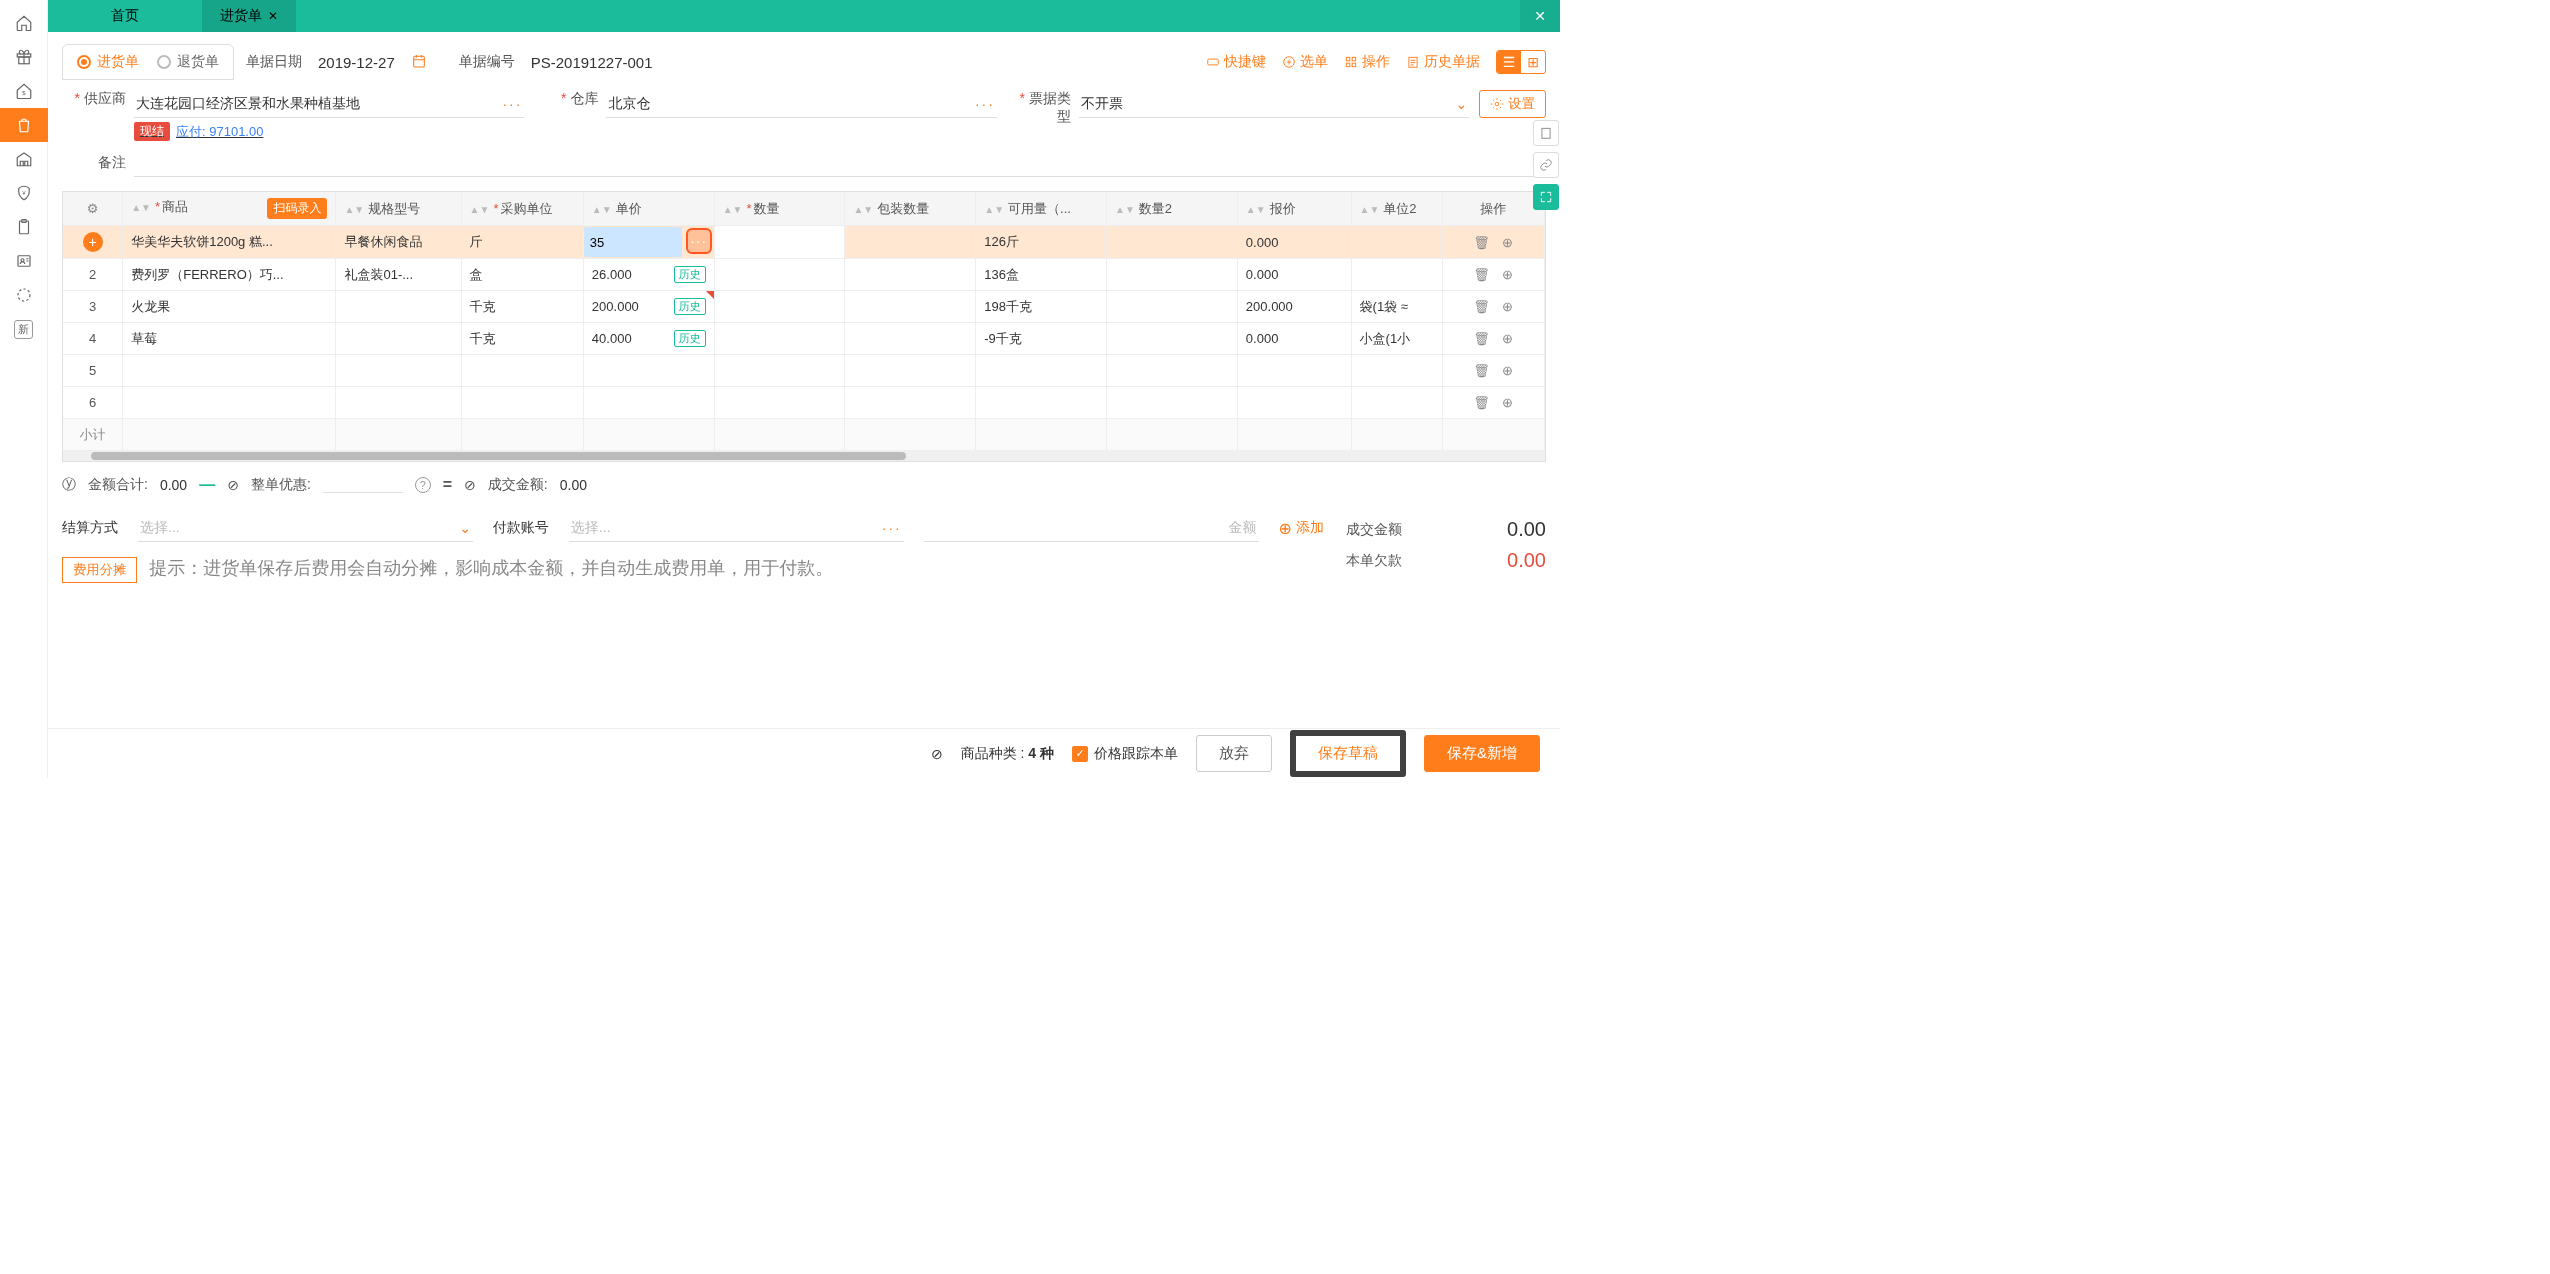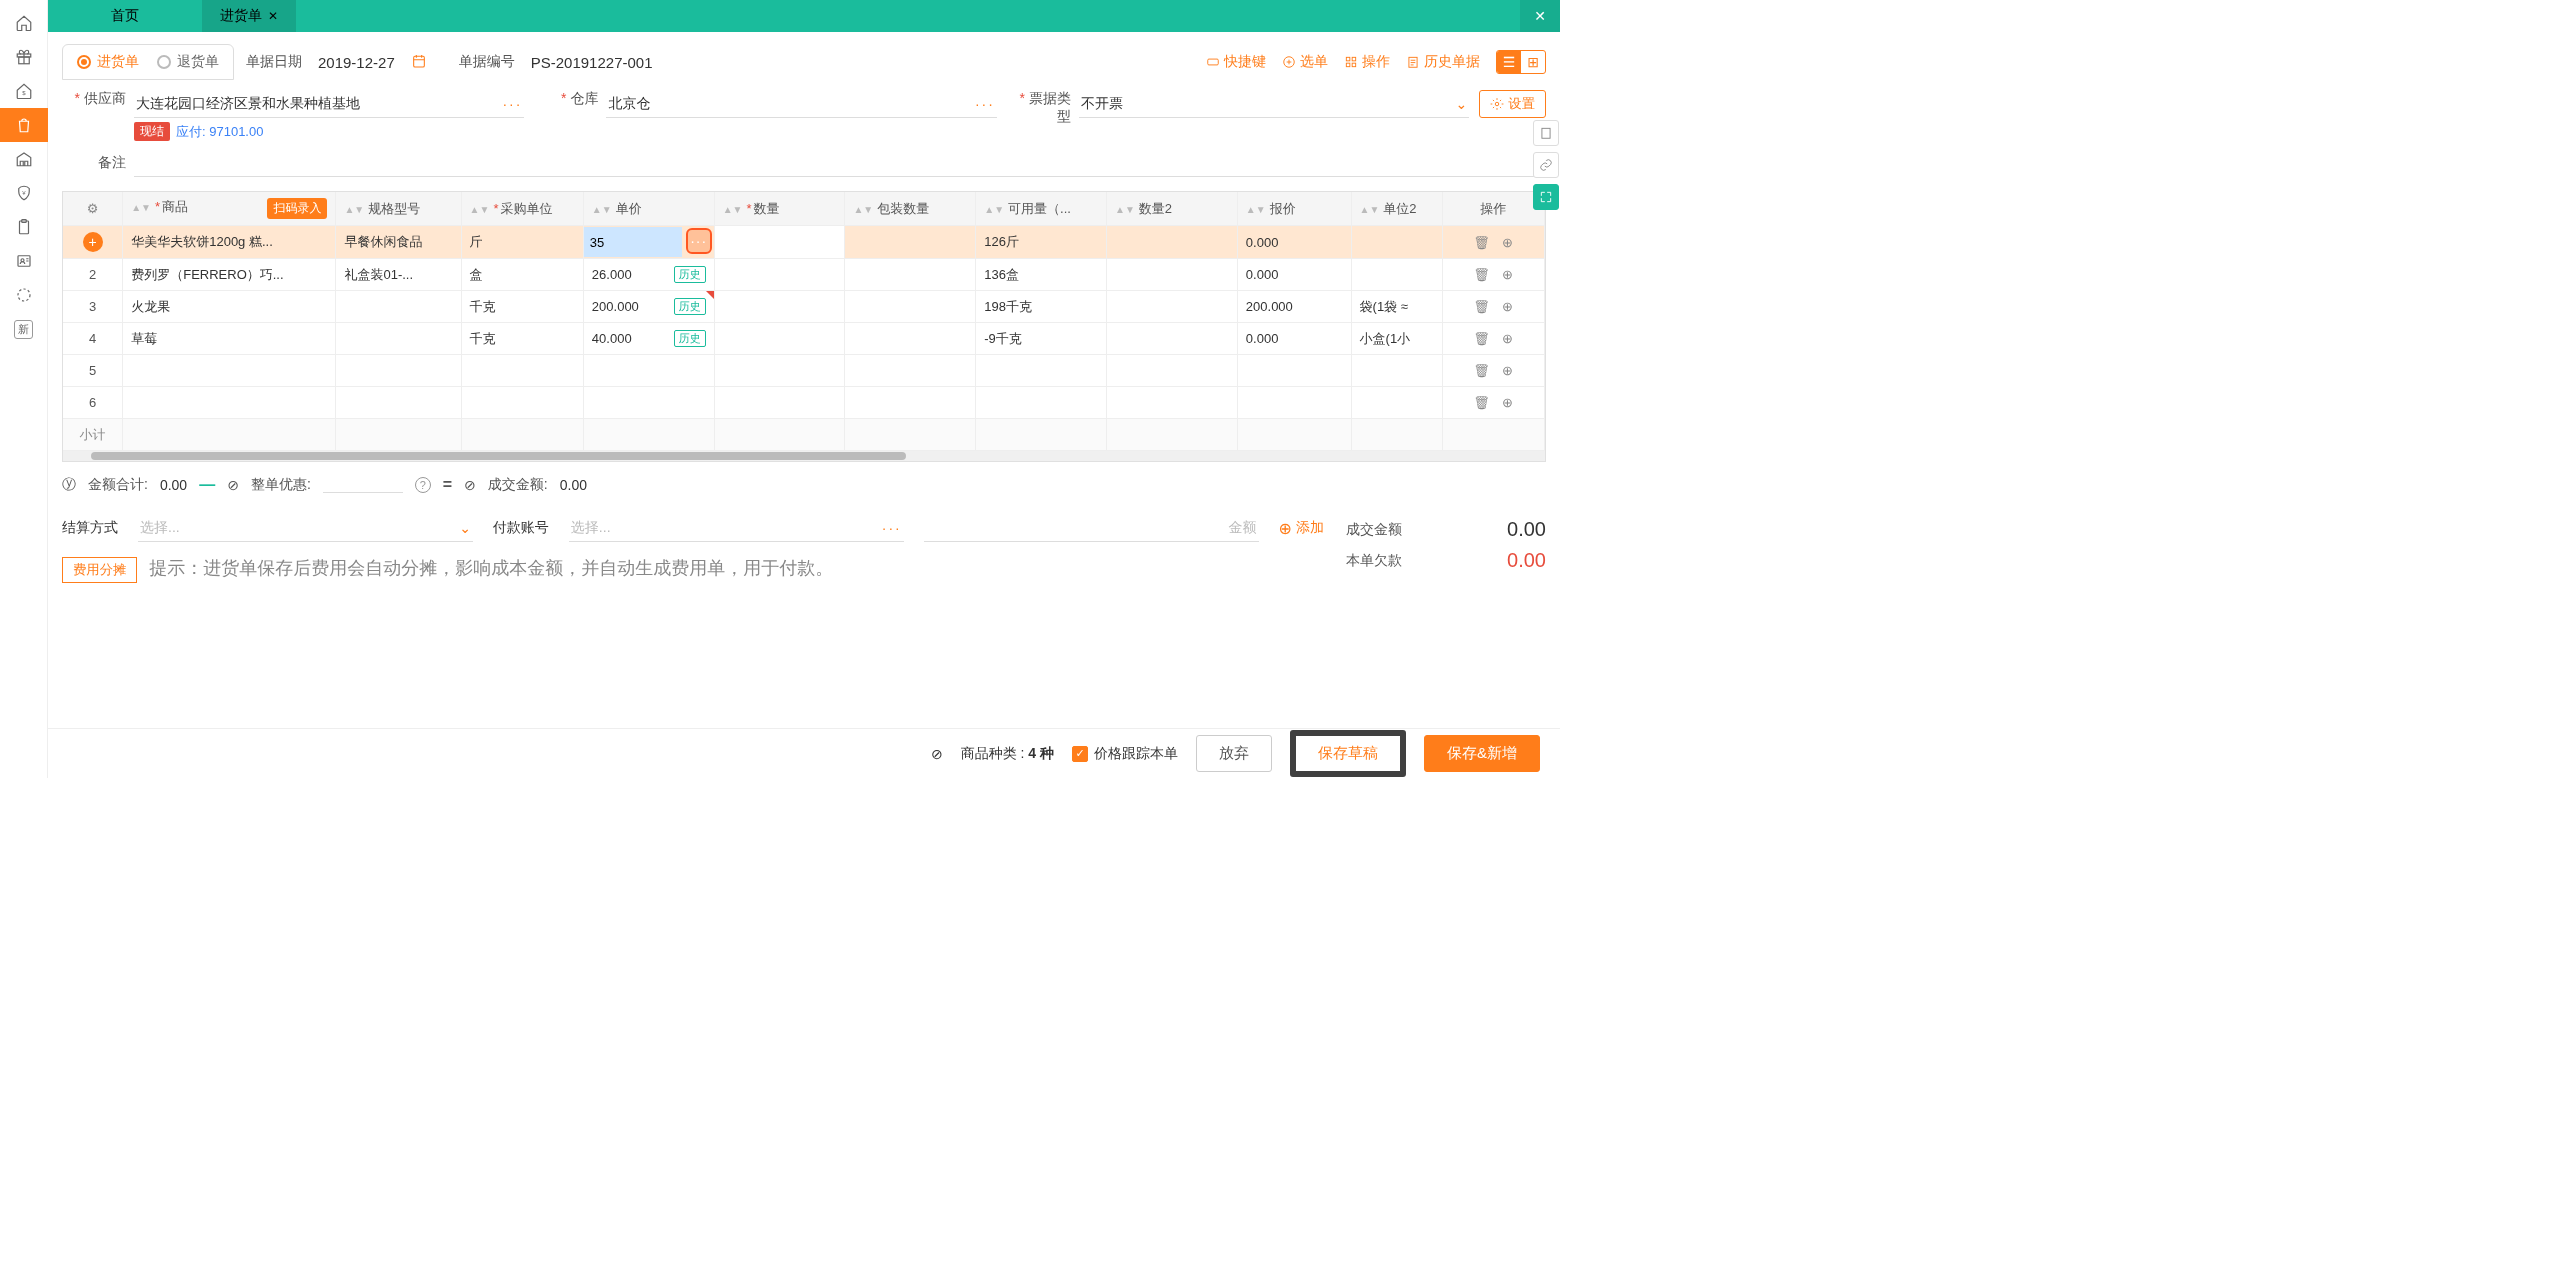--- a/index.html
+++ b/index.html
@@ -42,21 +42,21 @@
   .view-toggle span { width: 24px; height: 22px; display: inline-flex; align-items: center; justify-content: center; color: #ff7d1a; cursor: pointer; }
   .view-toggle span.on { background: #ff7d1a; color: #fff; }
 
   
   .formgrid { margin-top: 10px; display: grid; grid-template-columns: 1fr 1fr 1fr auto; gap: 10px; align-items: start; }
   .field { display: flex; align-items: flex-start; gap: 8px; }
   .req::before { content: "*"; color: #e74c3c; margin-right: 4px; }
   .field-label { width: 64px; text-align: right; color: #555; }
   .field-input { flex: 1; min-height: 28px; border-bottom: 1px solid #ddd; display: flex; align-items: center; justify-content: space-between; padding: 2px 2px; }
   .ellips { color: #ff7d1a; letter-spacing: 2px; cursor: pointer; }
-  .payinfo { margin-top: 4px; display: flex; align-items: center; gap: 6px; font-size: 13px; }
+  .payinfo { margin-top: 4px; display: flex; align-items: center; gap: 6px; font-size: 13px; text-decoration: underline; }
   .badge-red { background: #e74c3c; color: #fff; padding: 1px 6px; border-radius: 2px; font-size: 12px; }
   .pay-amount { color: #3b82f6; }
   .settings-btn { border: 1px solid #ff7d1a; color: #ff7d1a; padding: 4px 10px; border-radius: 3px; display: inline-flex; align-items: center; gap: 4px; cursor: pointer; background: #fff; }
 
   .remark-row { margin-top: 8px; display: flex; align-items: center; gap: 8px; }
   .remark-row .field-label { width: 64px; }
   .remark-row .field-input { width: 700px; }
 
   
   .table-wrap { margin-top: 14px; border: 1px solid #e0e0e0; }

